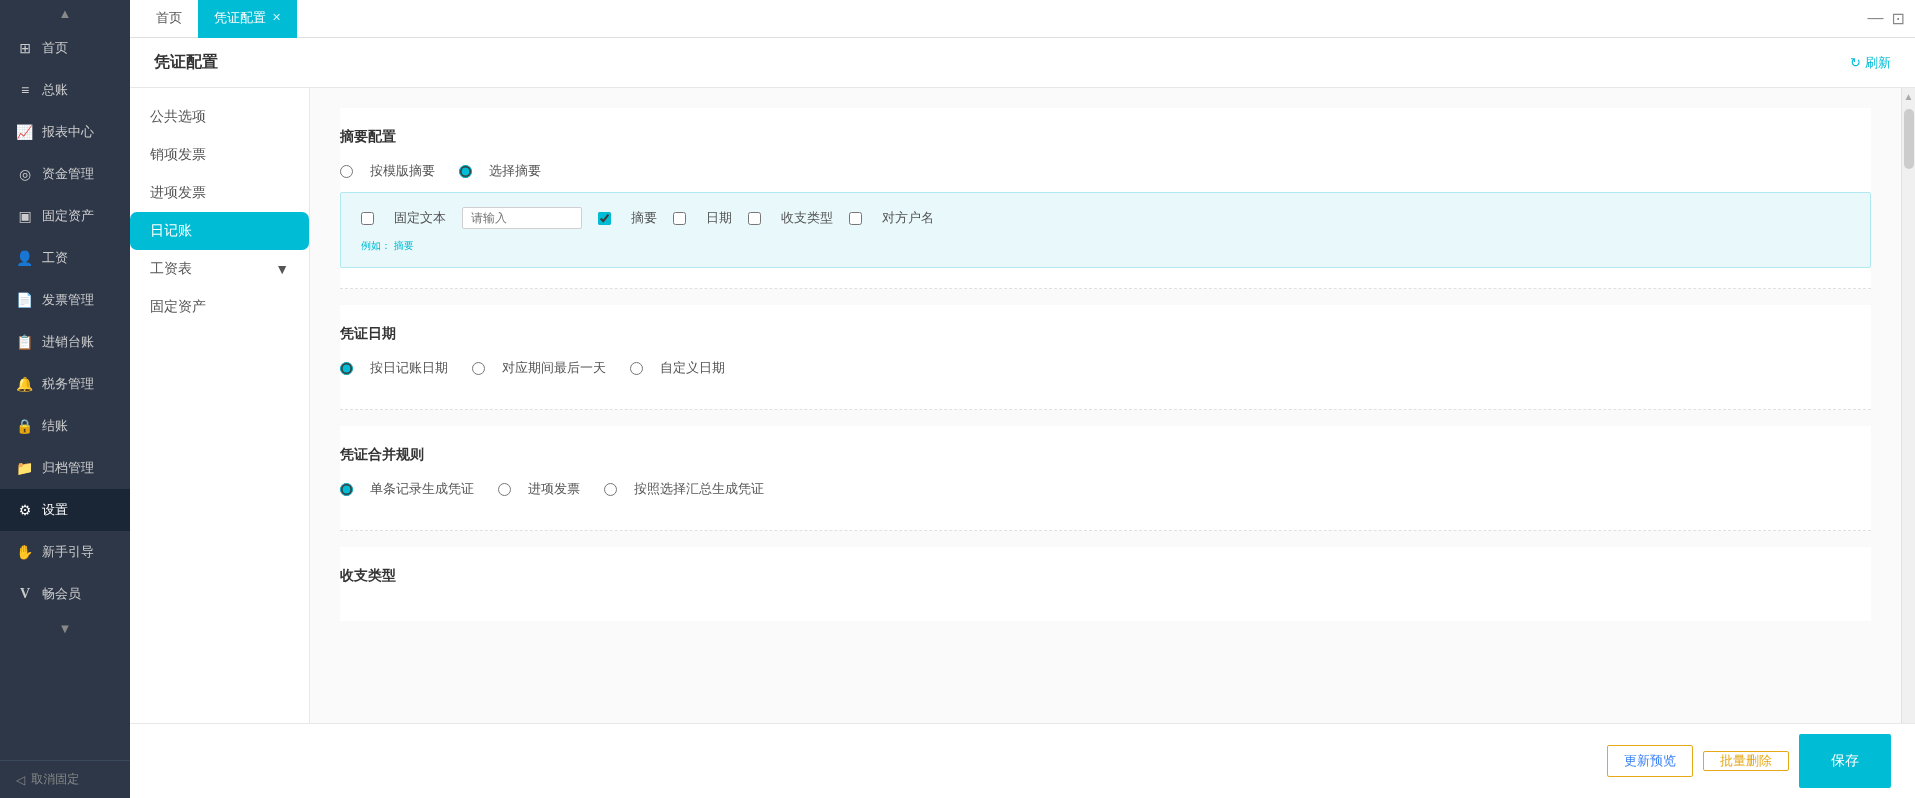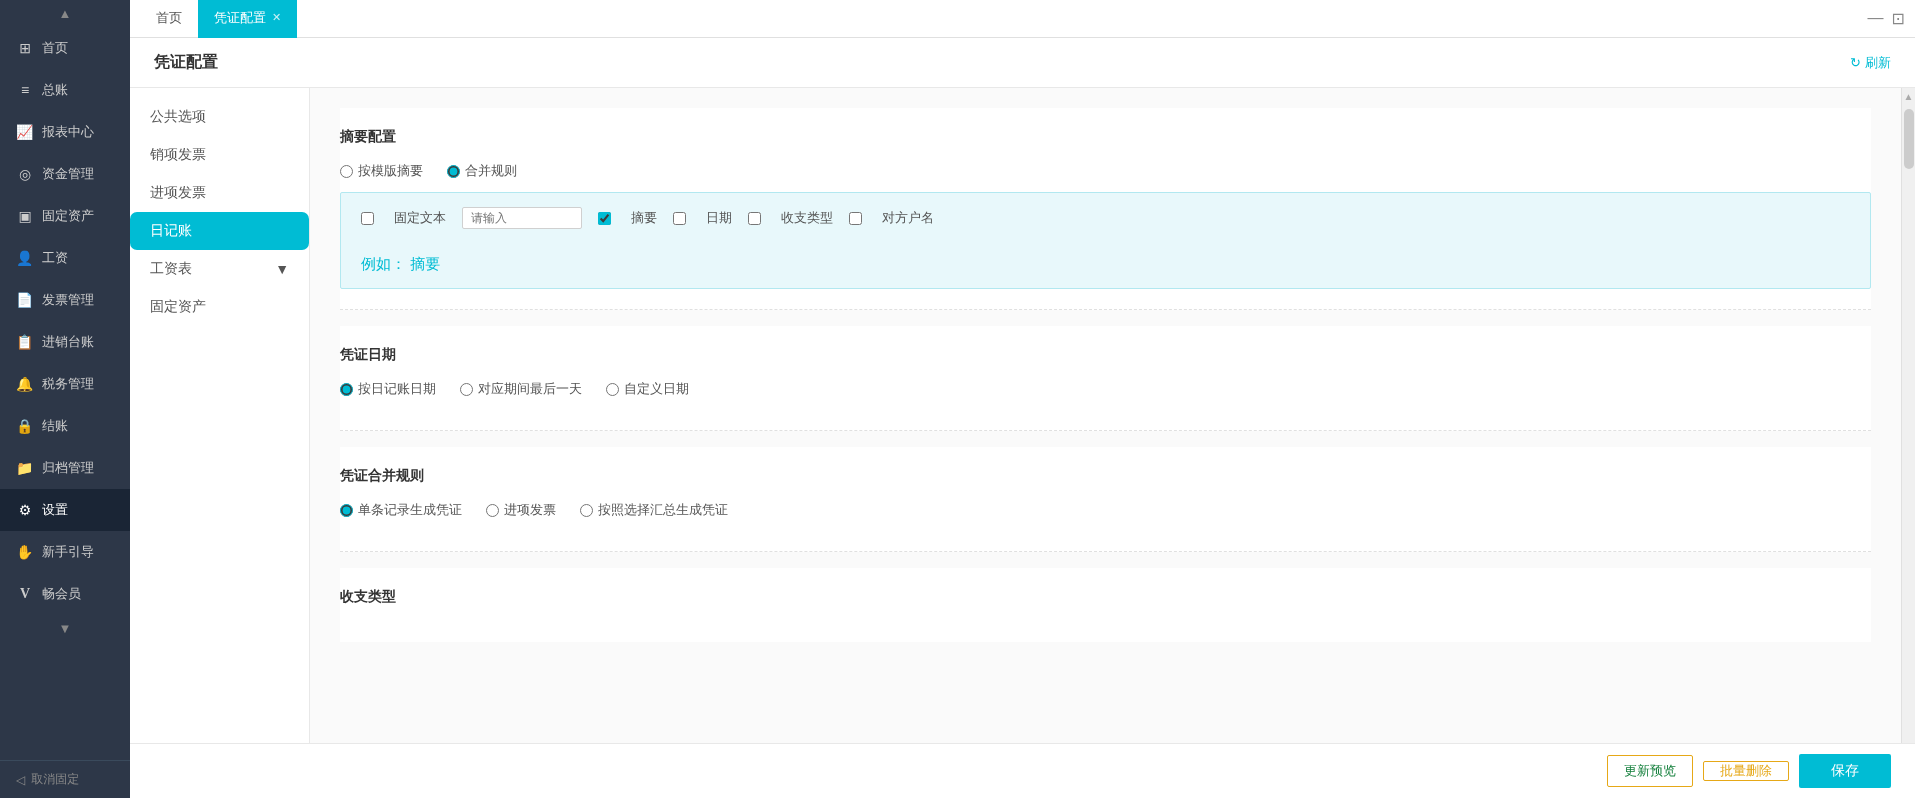--- a/index.html
+++ b/index.html
@@ -171,21 +171,21 @@
     
     .radio-group {
       display: flex;
       align-items: center;
       gap: 24px;
       margin-bottom: 12px;
     }
     .radio-option {
       display: flex;
       align-items: center;
-      gap: 5px;
+      gap: 17px;
       cursor: pointer;
       font-size: 13px;
       color: #555;
     }
     input[type="radio"] { accent-color: #00bcd4; cursor: pointer; }
     input[type="checkbox"] { accent-color: #00bcd4; cursor: pointer; }
 
     
     .summary-config-box {
       background: #e8f8fb;
@@ -213,57 +213,57 @@
       padding: 3px 8px;
       border-radius: 2px;
       font-size: 12px;
       width: 120px;
       color: #999;
       outline: none;
       background: #fff;
     }
     .example-text {
       color: #00bcd4;
-      font-size: 15px;
-      margin-top: 26px;
+      font-size: 10px;
+      margin-top: 10px;
     }
 
     
     .bottom-bar {
       background: #fff;
       border-top: 1px solid #e8e8e8;
       padding: 10px 24px;
       display: flex;
       align-items: center;
       justify-content: flex-end;
       gap: 10px;
     }
     .btn-update-preview {
       background: #fff;
       border: 1px solid #e6a817;
-      color: #15803d;
+      color: #3b82f6;
       padding: 6px 16px;
       border-radius: 2px;
       cursor: pointer;
       font-size: 13px;
     }
     .btn-batch-delete {
       background: #fff;
       border: 1px solid #e6a817;
       color: #e6a817;
       padding: 0 16px;
       border-radius: 2px;
       cursor: pointer;
       font-size: 13px;
     }
     .btn-save {
       background: #00bcd4;
       border: none;
       color: #fff;
-      padding: 8px 32px;
+      padding: 18px 32px;
       border-radius: 2px;
       cursor: pointer;
       font-size: 14px;
     }
 
     
     .right-content::-webkit-scrollbar { width: 6px; }
     .right-content::-webkit-scrollbar-track { background: #f0f0f0; }
     .right-content::-webkit-scrollbar-thumb { background: #ccc; border-radius: 3px; }
 
@@ -415,21 +415,21 @@
 
         <div class="section">
           <div class="section-title">摘要配置</div>
           <div class="radio-group">
             <label class="radio-option">
               <input type="radio" name="summary-type" style="">
               <span>按模版摘要</span>
             </label>
             <label class="radio-option">
               <input type="radio" name="summary-type" checked="" style="">
-              <span>合并规则</span>
+              <span>选择摘要</span>
             </label>
           </div>
 
           <div class="summary-config-box">
             <div class="summary-config-row">
               <label class="checkbox-option">
                 <input type="checkbox" style="">
                 <span>固定文本</span>
               </label>
               <input type="text" class="fixed-text-input" placeholder="请输入" style="">

